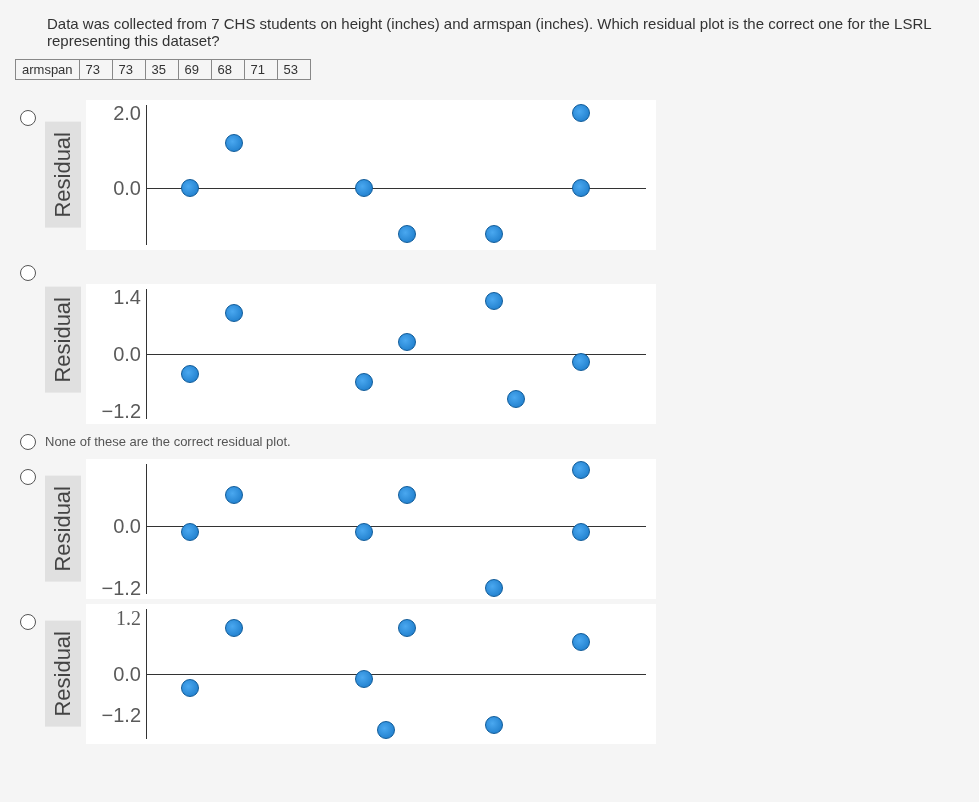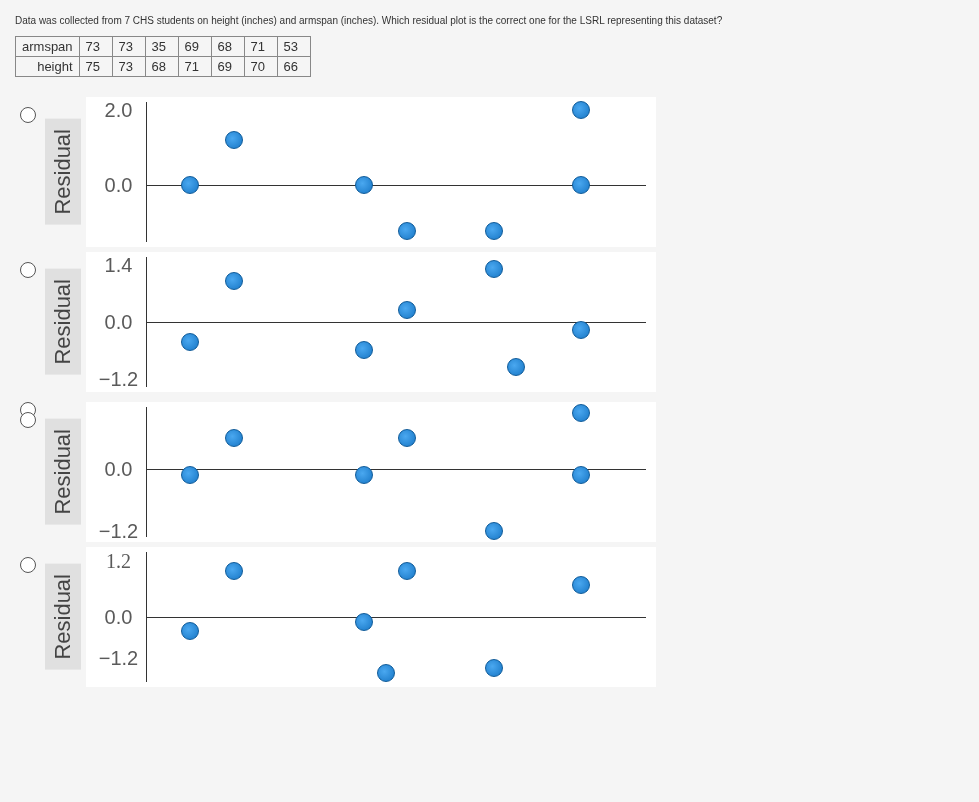--- a/index.html
+++ b/index.html
@@ -5,35 +5,36 @@
   body {
     font-family: Arial, sans-serif;
     background: #f5f5f5;
     margin: 0;
     padding: 15px;
     font-size: 14px;
     color: #333;
   }
   .question {
     margin-bottom: 10px;
-    font-size: 10px;
+    font-size: 15px;
+    margin-left: 32px;
   }
   .data-table {
     border-collapse: collapse;
     margin-bottom: 20px;
   }
   .data-table td {
     border: 1px solid #888;
     padding: 2px 6px;
     text-align: left;
     font-size: 13px;
     min-width: 20px;
   }
   .data-table td:first-child {
-    text-align: right;
+    text-align: left;
   }
   .option-row {
     display: flex;
     align-items: flex-start;
     margin-bottom: 5px;
     padding-left: 30px;
     position: relative;
   }
   .radio {
     position: absolute;
@@ -79,21 +80,21 @@
     right: 0;
     border-top: 1px solid #333;
   }
   .tick-label {
     position: absolute;
     left: 10px;
     font-size: 20px;
     color: #5a5a5a;
     transform: translateY(-50%);
     width: 45px;
-    text-align: center;
+    text-align: right;
   }
   .point {
     position: absolute;
     width: 16px;
     height: 16px;
     border-radius: 50%;
     background: radial-gradient(circle at 40% 40%, #4aa8f0, #1776c5);
     border: 1px solid #0d5a99;
     transform: translate(-50%, -50%);
   }
@@ -116,30 +117,20 @@
       <tr>
     <td>armspan</td>
     <td>73</td>
     <td>73</td>
     <td>35</td>
     <td>69</td>
     <td>68</td>
     <td>71</td>
     <td>53</td>
   </tr>
-  <tr>
-    <td>height</td>
-    <td>75</td>
-    <td>73</td>
-    <td>68</td>
-    <td>71</td>
-    <td>69</td>
-    <td>70</td>
-    <td>66</td>
-  </tr>
 </tbody>
   </table>
 
 <div class="option-row">
   <div class="radio"></div>
   <div class="chart-wrap">
     <div class="ylabel">Residual</div>
     <div class="plot" style="height: 150px;">
         <div class="plot-inner">
           <div class="zero-line" style="top: 59.4595%;"></div>
@@ -154,40 +145,41 @@
         <div class="tick-label" style="top: 12.5676px;">2.0</div>
         <div class="tick-label" style="top: 88.2432px;">0.0</div>
       </div>
   </div>
 </div>
 
 <div class="option-row">
   <div class="radio"></div>
   <div class="chart-wrap">
     <div class="ylabel">Residual</div>
-    <div class="plot" style="height: 140px;">
+    <div class="plot" style="height: 140px; margin-top: 29px;">
         <div class="plot-inner">
           <div class="zero-line" style="top: 50%;"></div>
           <div class="point" style="left: 8.69565%; top: 65.625%;"></div>
           <div class="point" style="left: 17.3913%; top: 18.75%;"></div>
           <div class="point" style="left: 43.4783%; top: 71.875%;"></div>
           <div class="point" style="left: 52.1739%; top: 40.625%;"></div>
           <div class="point" style="left: 69.5652%; top: 9.375%;"></div>
           <div class="point" style="left: 73.913%; top: 84.375%;"></div>
           <div class="point" style="left: 86.9565%; top: 56.25%;"></div>
         </div>
         <div class="tick-label" style="top: 13.125px;">1.4</div>
         <div class="tick-label" style="top: 70px;">0.0</div>
         <div class="tick-label" style="top: 126.875px;">−1.2</div>
       </div>
   </div>
 </div>
 
 <div class="option-row none">
   <div class="radio"></div>
+  <div class="none-option">None of these are the correct residual plot.</div>
 </div>
 
 <div class="option-row">
   <div class="radio"></div>
   <div class="chart-wrap">
     <div class="ylabel">Residual</div>
     <div class="plot" style="height: 140px;">
         <div class="plot-inner">
           <div class="zero-line" style="top: 47.619%;"></div>
           <div class="point" style="left: 8.69565%; top: 52.381%;"></div>

